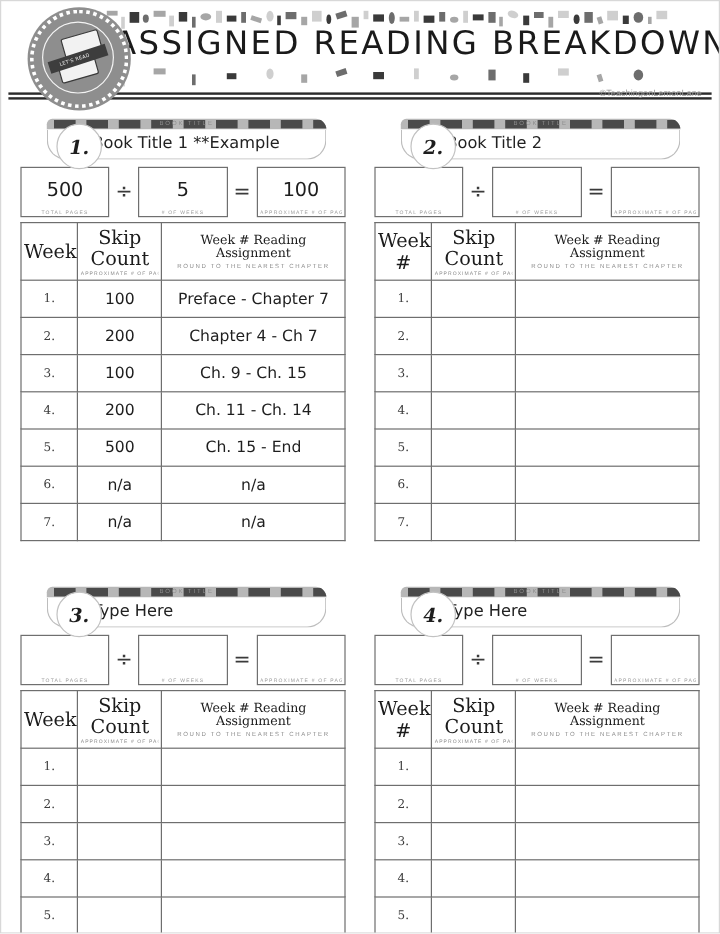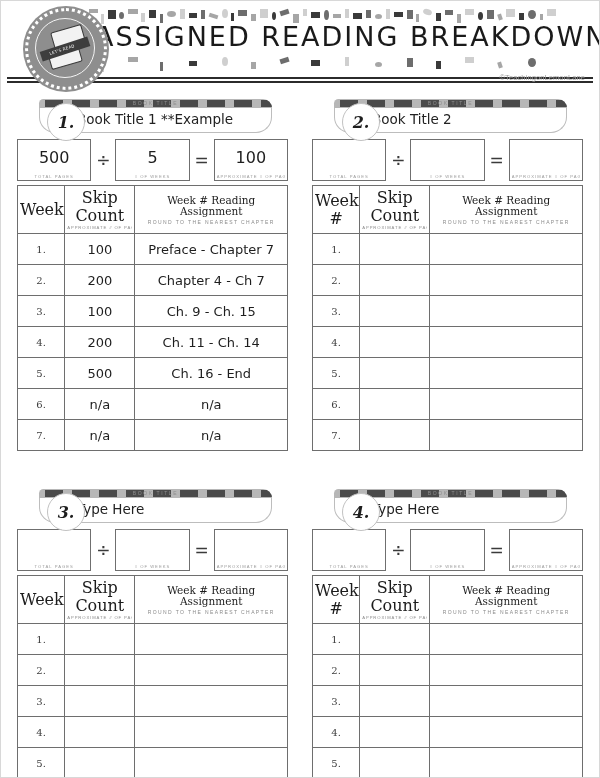--- a/index.html
+++ b/index.html
@@ -506,21 +506,21 @@
               <td class="td-asg">Ch. 9 - Ch. 15</td>
             </tr>
             <tr>
               <td class="td-week">4.</td>
               <td class="td-skip">200</td>
               <td class="td-asg">Ch. 11 - Ch. 14</td>
             </tr>
             <tr>
               <td class="td-week">5.</td>
               <td class="td-skip">500</td>
-              <td class="td-asg">Ch. 16 - End</td>
+              <td class="td-asg">Ch. 15 - End</td>
             </tr>
             <tr>
               <td class="td-week">6.</td>
               <td class="td-skip">n/a</td>
               <td class="td-asg">n/a</td>
             </tr>
             <tr>
               <td class="td-week">7.</td>
               <td class="td-skip">n/a</td>
               <td class="td-asg">n/a</td>

